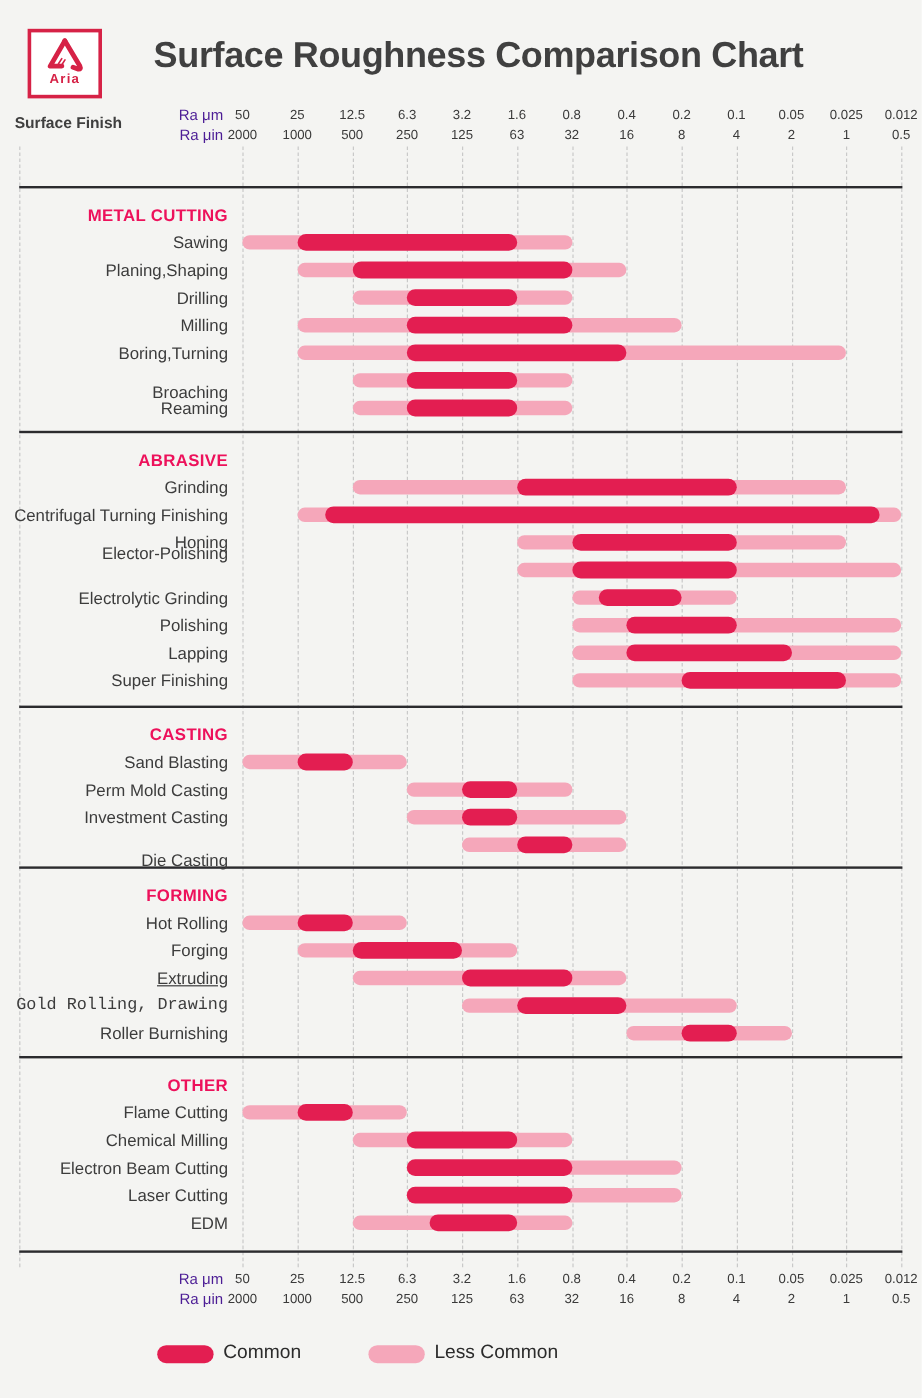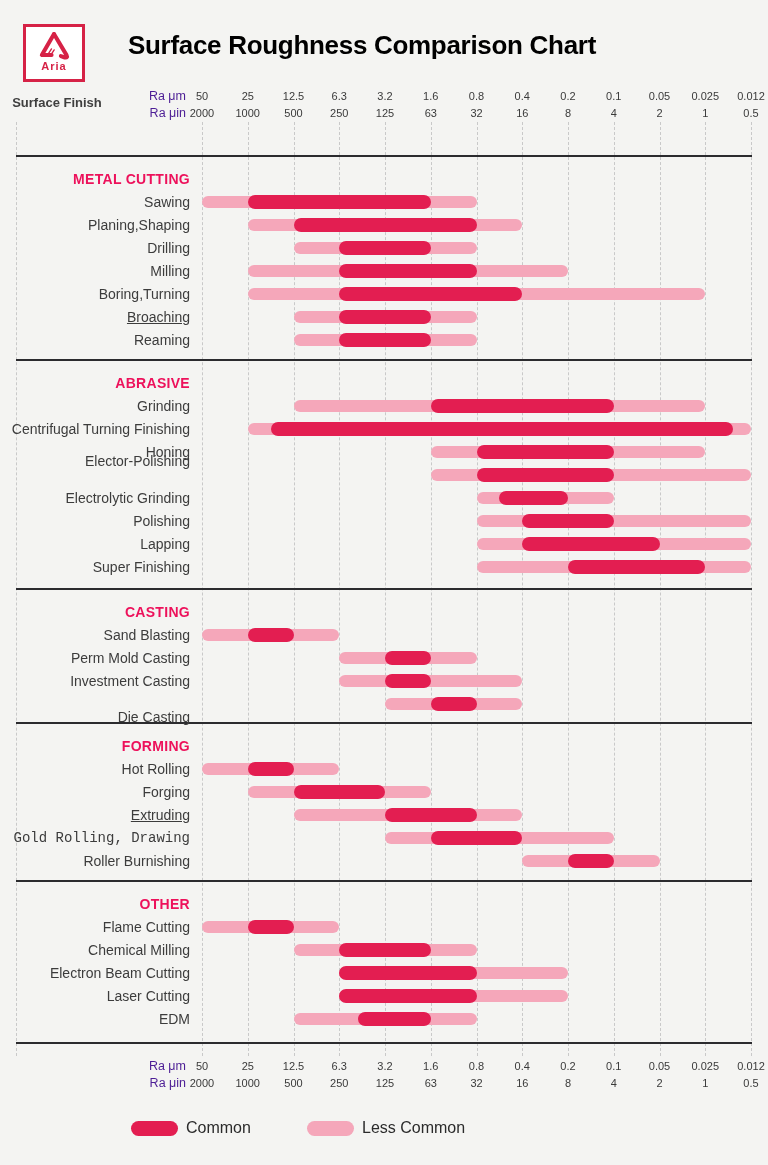--- a/index.html
+++ b/index.html
@@ -21,21 +21,21 @@
   .logo-word{
     color:var(--logo,#d62246);font-size:11px;font-weight:bold;
     letter-spacing:1px;margin-top:-4px;
   }
   .logo-caption{
     position:absolute;left:2px;top:95px;width:110px;text-align:center;
     font-size:13px;font-weight:bold;color:#3f3f3f;
   }
   .page-title{
     position:absolute;left:128px;top:30px;
-    font-size:26px;font-weight:800;color:#000000;letter-spacing:-0.3px;
+    font-size:30px;font-weight:800;color:#404040;letter-spacing:-0.3px;
     white-space:nowrap;
   }
   
   .gridline{
     position:absolute;top:122px;height:934px;width:0;
     border-left:1px dashed var(--grid,#c9c9c9);
   }
   .sep{
     position:absolute;left:16px;width:736px;height:2px;
     background:var(--divider,#2b2b2e);
@@ -170,21 +170,21 @@
       <div class="bar bar-dark" style="left: 293.5px; width: 183px; top: 218px;"></div>
       <div class="row-label" style="top: 238px;">Drilling</div>
       <div class="bar bar-light" style="left: 293.5px; width: 183px; top: 242px;"></div>
       <div class="bar bar-dark" style="left: 339.25px; width: 91.5px; top: 241px;"></div>
       <div class="row-label" style="top: 261px;">Milling</div>
       <div class="bar bar-light" style="left: 247.75px; width: 320.25px; top: 265px;"></div>
       <div class="bar bar-dark" style="left: 339.25px; width: 137.25px; top: 264px;"></div>
       <div class="row-label" style="top: 284px; padding-left: 20px;">Boring,Turning</div>
       <div class="bar bar-light" style="left: 247.75px; width: 457.5px; top: 288px;"></div>
       <div class="bar bar-dark" style="left: 339.25px; width: 183px; top: 287px;"></div>
-      <div class="row-label" style="top: 307px; text-decoration: underline;">Broaching</div>
+      <div class="row-label" style="top: 317px;">Broaching</div>
       <div class="bar bar-light" style="left: 293.5px; width: 183px; top: 311px;"></div>
       <div class="bar bar-dark" style="left: 339.25px; width: 91.5px; top: 310px;"></div>
       <div class="row-label" style="top: 330px;">Reaming</div>
       <div class="bar bar-light" style="left: 293.5px; width: 183px; top: 334px;"></div>
       <div class="bar bar-dark" style="left: 339.25px; width: 91.5px; top: 333px;"></div>
       <div class="sec-header" style="top: 373px;">ABRASIVE</div>
       <div class="row-label" style="top: 396px;">Grinding</div>
       <div class="bar bar-light" style="left: 293.5px; width: 411.75px; top: 400px;"></div>
       <div class="bar bar-dark" style="left: 430.75px; width: 183px; top: 399px;"></div>
       <div class="row-label" style="top: 419px;">Centrifugal Turning Finishing</div>

